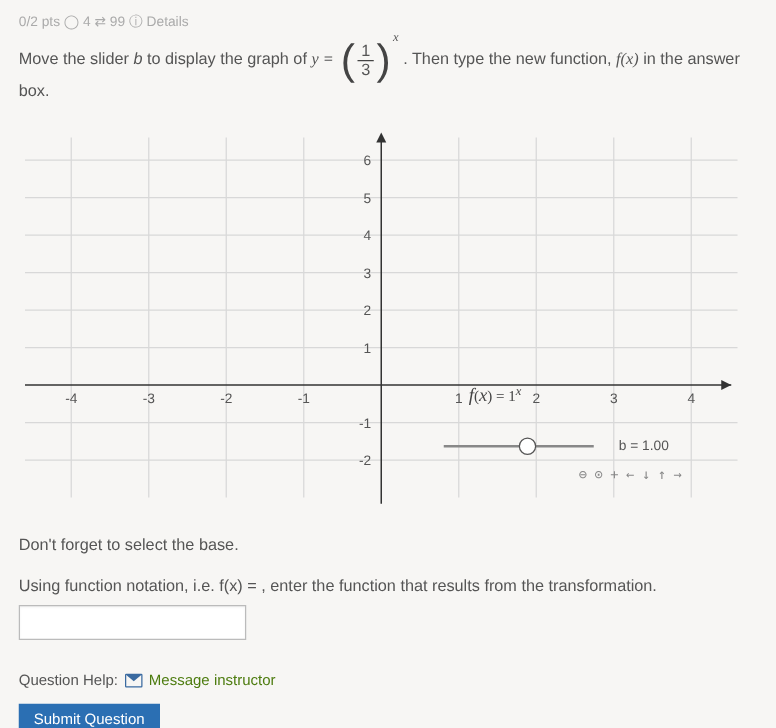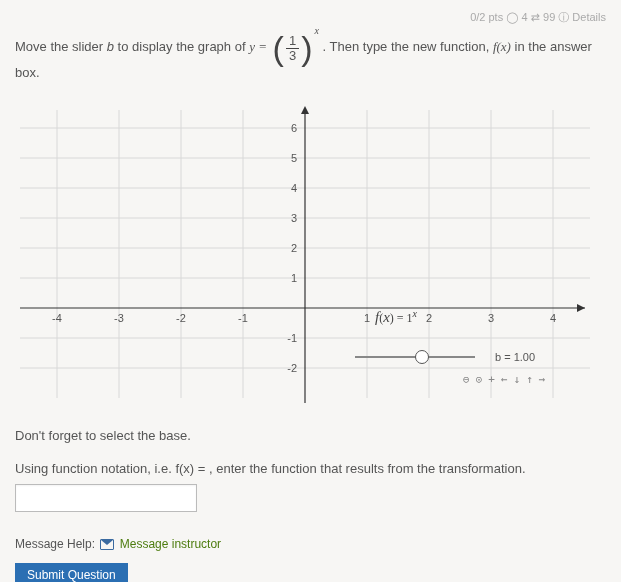--- a/index.html
+++ b/index.html
@@ -6,21 +6,21 @@
     margin: 0;
     padding: 10px 15px;
     font-family: Arial, Helvetica, sans-serif;
     background: #f7f6f4;
     color: #333;
     width: 621px;
     box-sizing: border-box;
     font-size: 13px;
   }
   .top-right {
-    text-align: right;
+    text-align: left;
     color: #aaa;
     font-size: 11px;
     margin-bottom: 8px;
   }
   .instruction {
     color: #555;
     font-size: 13px;
     line-height: 1.5;
     margin-bottom: 15px;
   }
@@ -233,21 +233,21 @@
     <span>⊖</span><span>⊙</span><span>+</span><span>←</span><span>↓</span><span>↑</span><span>→</span>
   </div>
 </div>
 
 <div class="note">Don't forget to select the base.</div>
 <div class="note">Using function notation, i.e. f(x) = , enter the function that results from the transformation.</div>
 
 <input type="text" class="answer-input" value="" style="">
 
 <div class="qhelp">
-  <span>Message Help:</span>
+  <span>Question Help:</span>
   <a href="#">
     <span class="envelope"></span>
     <span>Message instructor</span>
   </a>
 </div>
 
 <button class="submit-btn">Submit Question</button>
 
 
 

